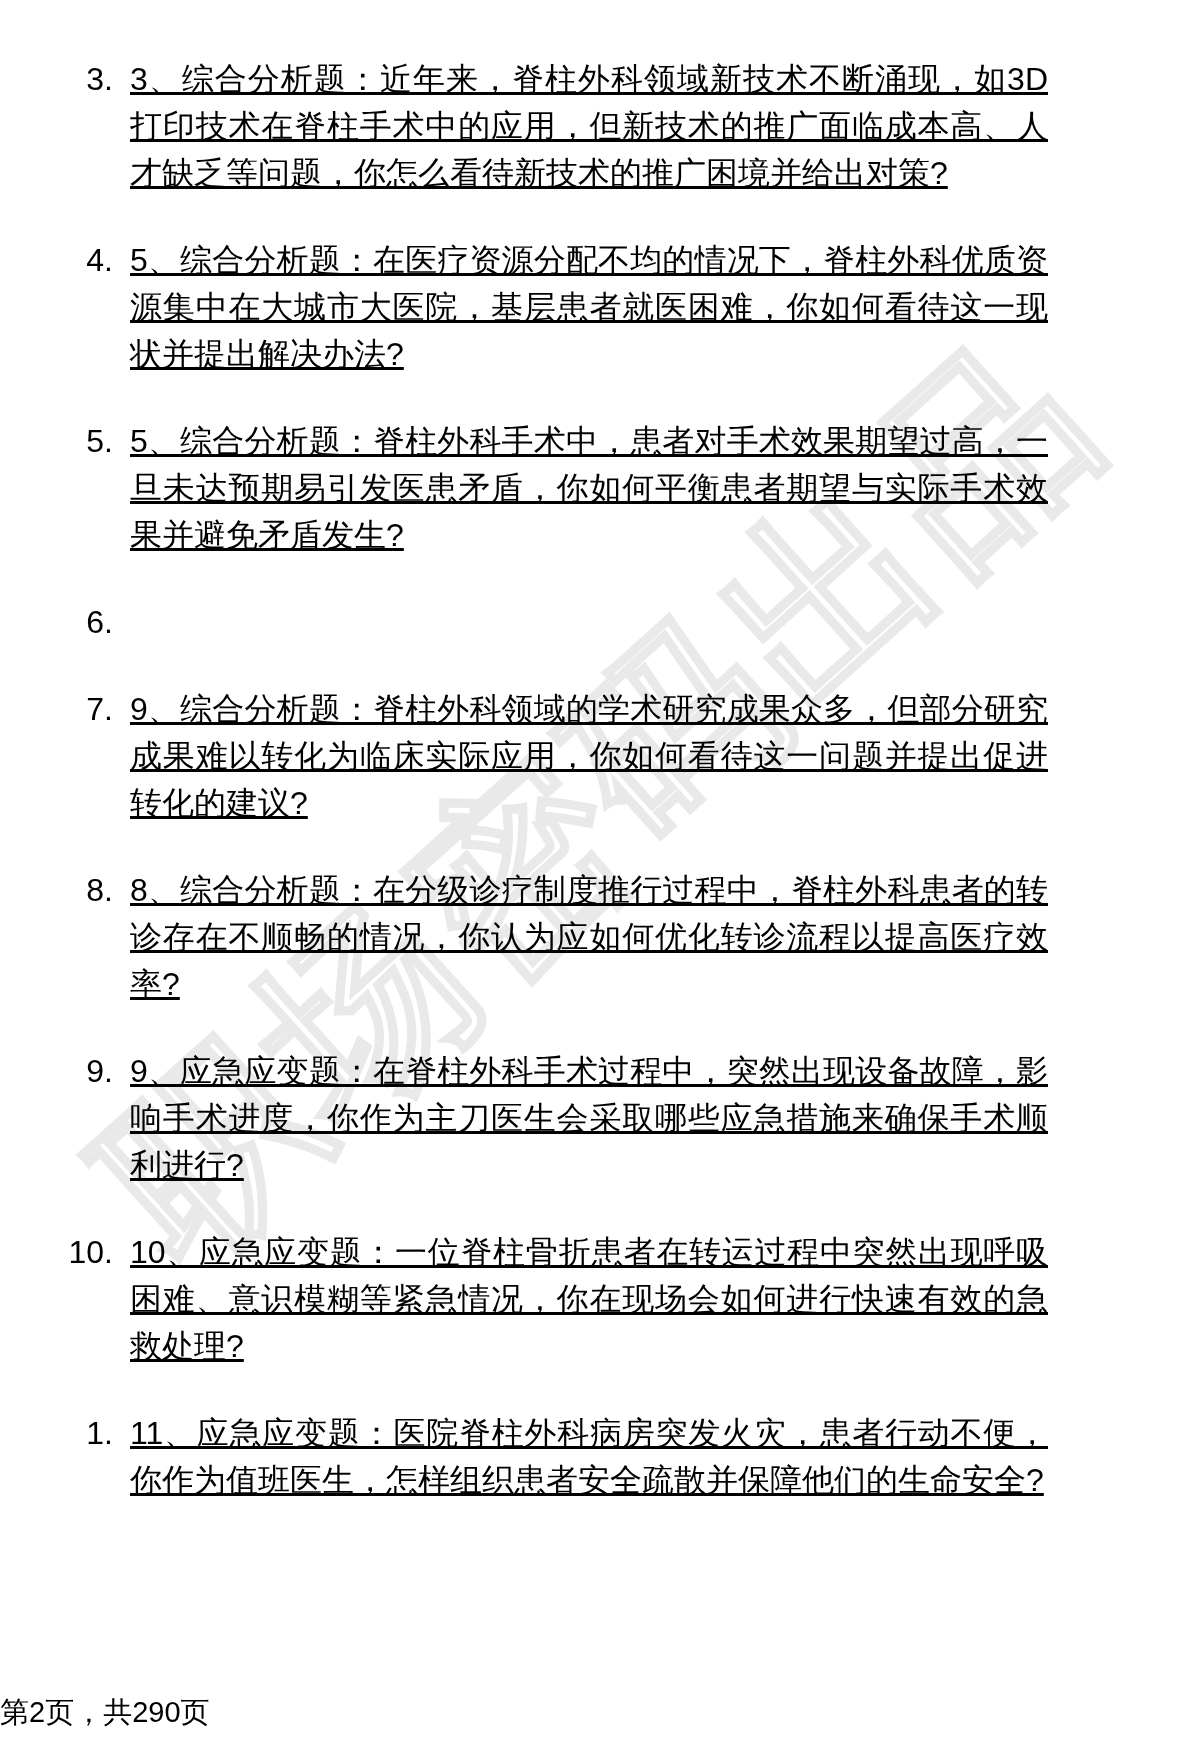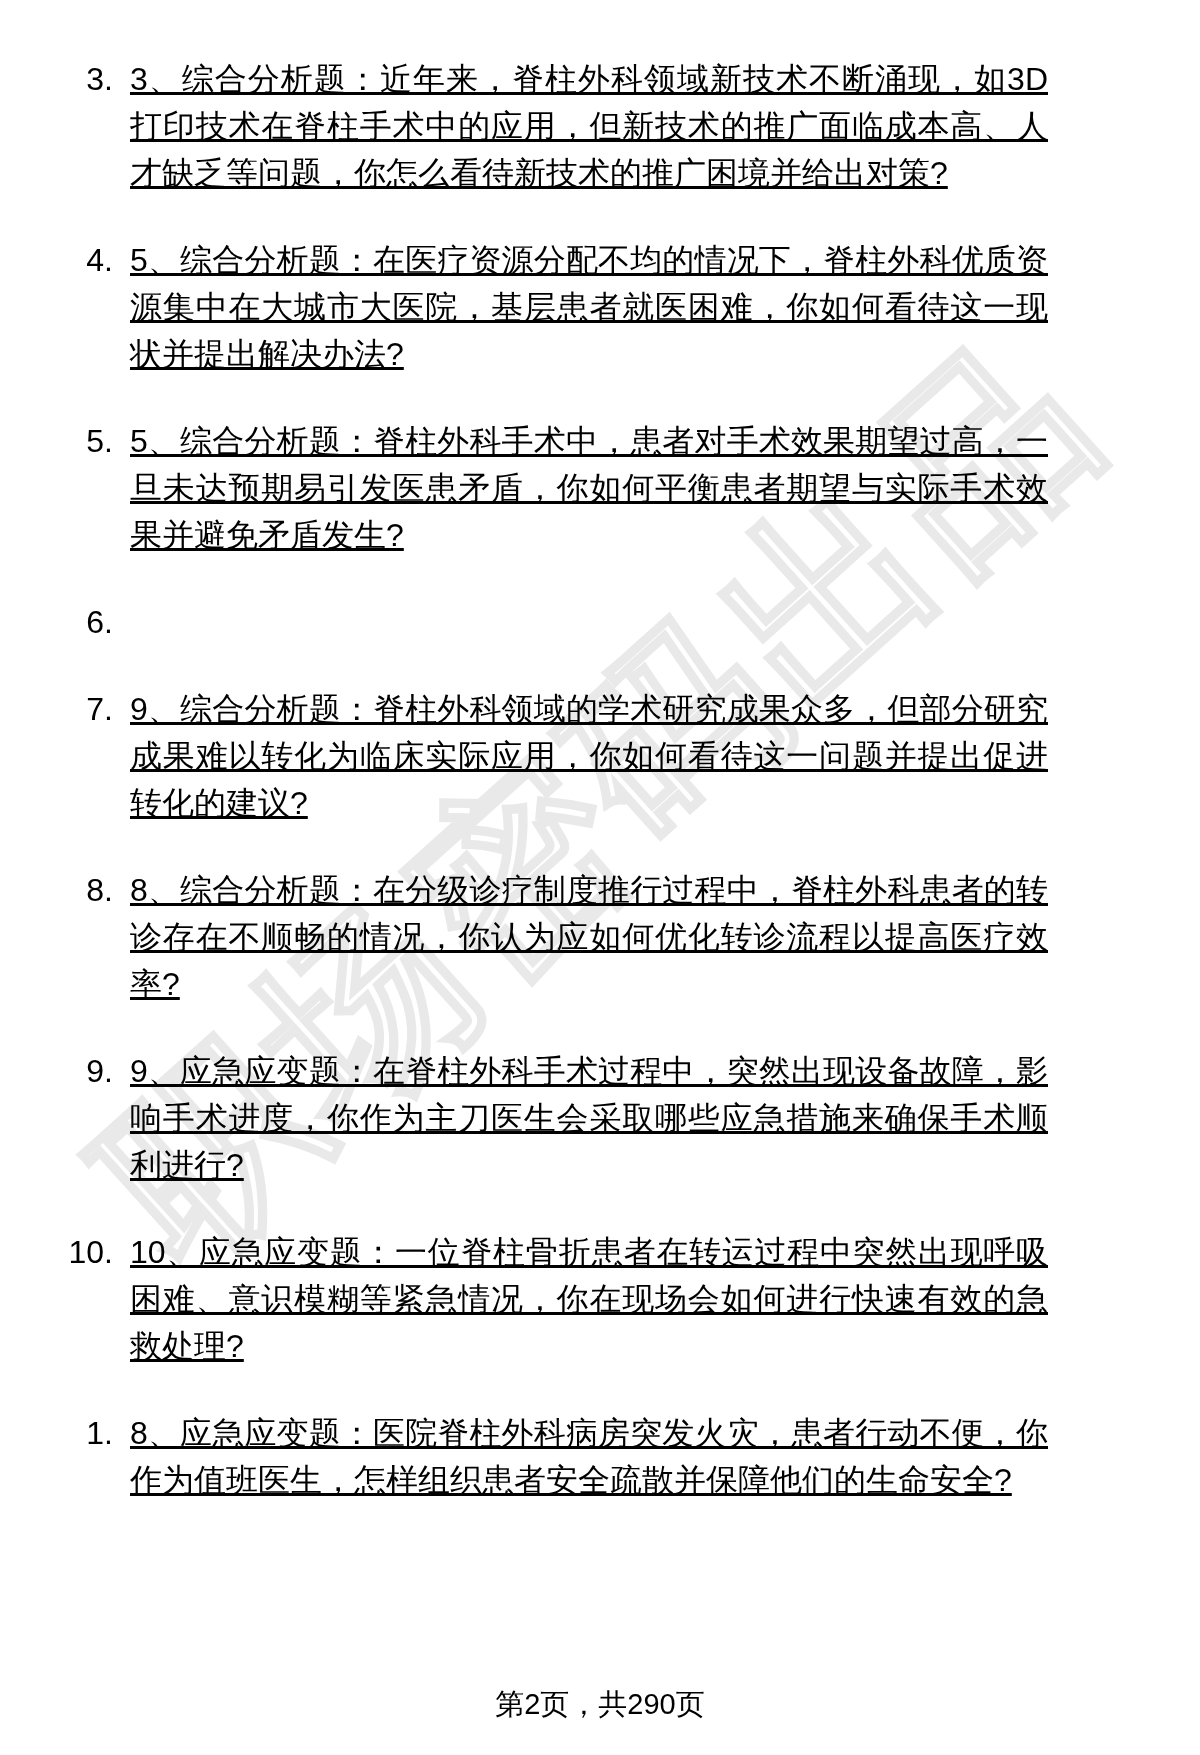--- a/index.html
+++ b/index.html
@@ -61,23 +61,23 @@
   .q-text {
     flex: 0 0 918px;
     max-width: 918px;
     text-align: justify;
     text-decoration: underline;
   }
 
   .footer {
     position: absolute;
     left: 0;
-    bottom: 32px;
+    bottom: 24px;
     width: 100%;
-    text-align: center;
+    text-align: left;
     font-size: 29px;
     line-height: 38px;
     color: #000000;
     z-index: 1;
   }
 </style>
 </head>
 <body>
 
 <div class="page">
@@ -119,19 +119,19 @@
     <div class="q-text">9、应急应变题：在脊柱外科手术过程中，突然出现设备故障，影响手术进度，你作为主刀医生会采取哪些应急措施来确保手术顺利进行?</div>
   </div>
 
   <div class="question">
     <div class="q-num">10.</div>
     <div class="q-text">10、应急应变题：一位脊柱骨折患者在转运过程中突然出现呼吸困难、意识模糊等紧急情况，你在现场会如何进行快速有效的急救处理?</div>
   </div>
 
   <div class="question">
     <div class="q-num">1.</div>
-    <div class="q-text">8、应急应变题：医院脊柱外科病房突发火灾，患者行动不便，你作为值班医生，怎样组织患者安全疏散并保障他们的生命安全?</div>
+    <div class="q-text">11、应急应变题：医院脊柱外科病房突发火灾，患者行动不便，你作为值班医生，怎样组织患者安全疏散并保障他们的生命安全?</div>
   </div>
 </div>
 
   <div class="footer">第2页，共290页</div>
 
 </div>
 
 </body></html>

